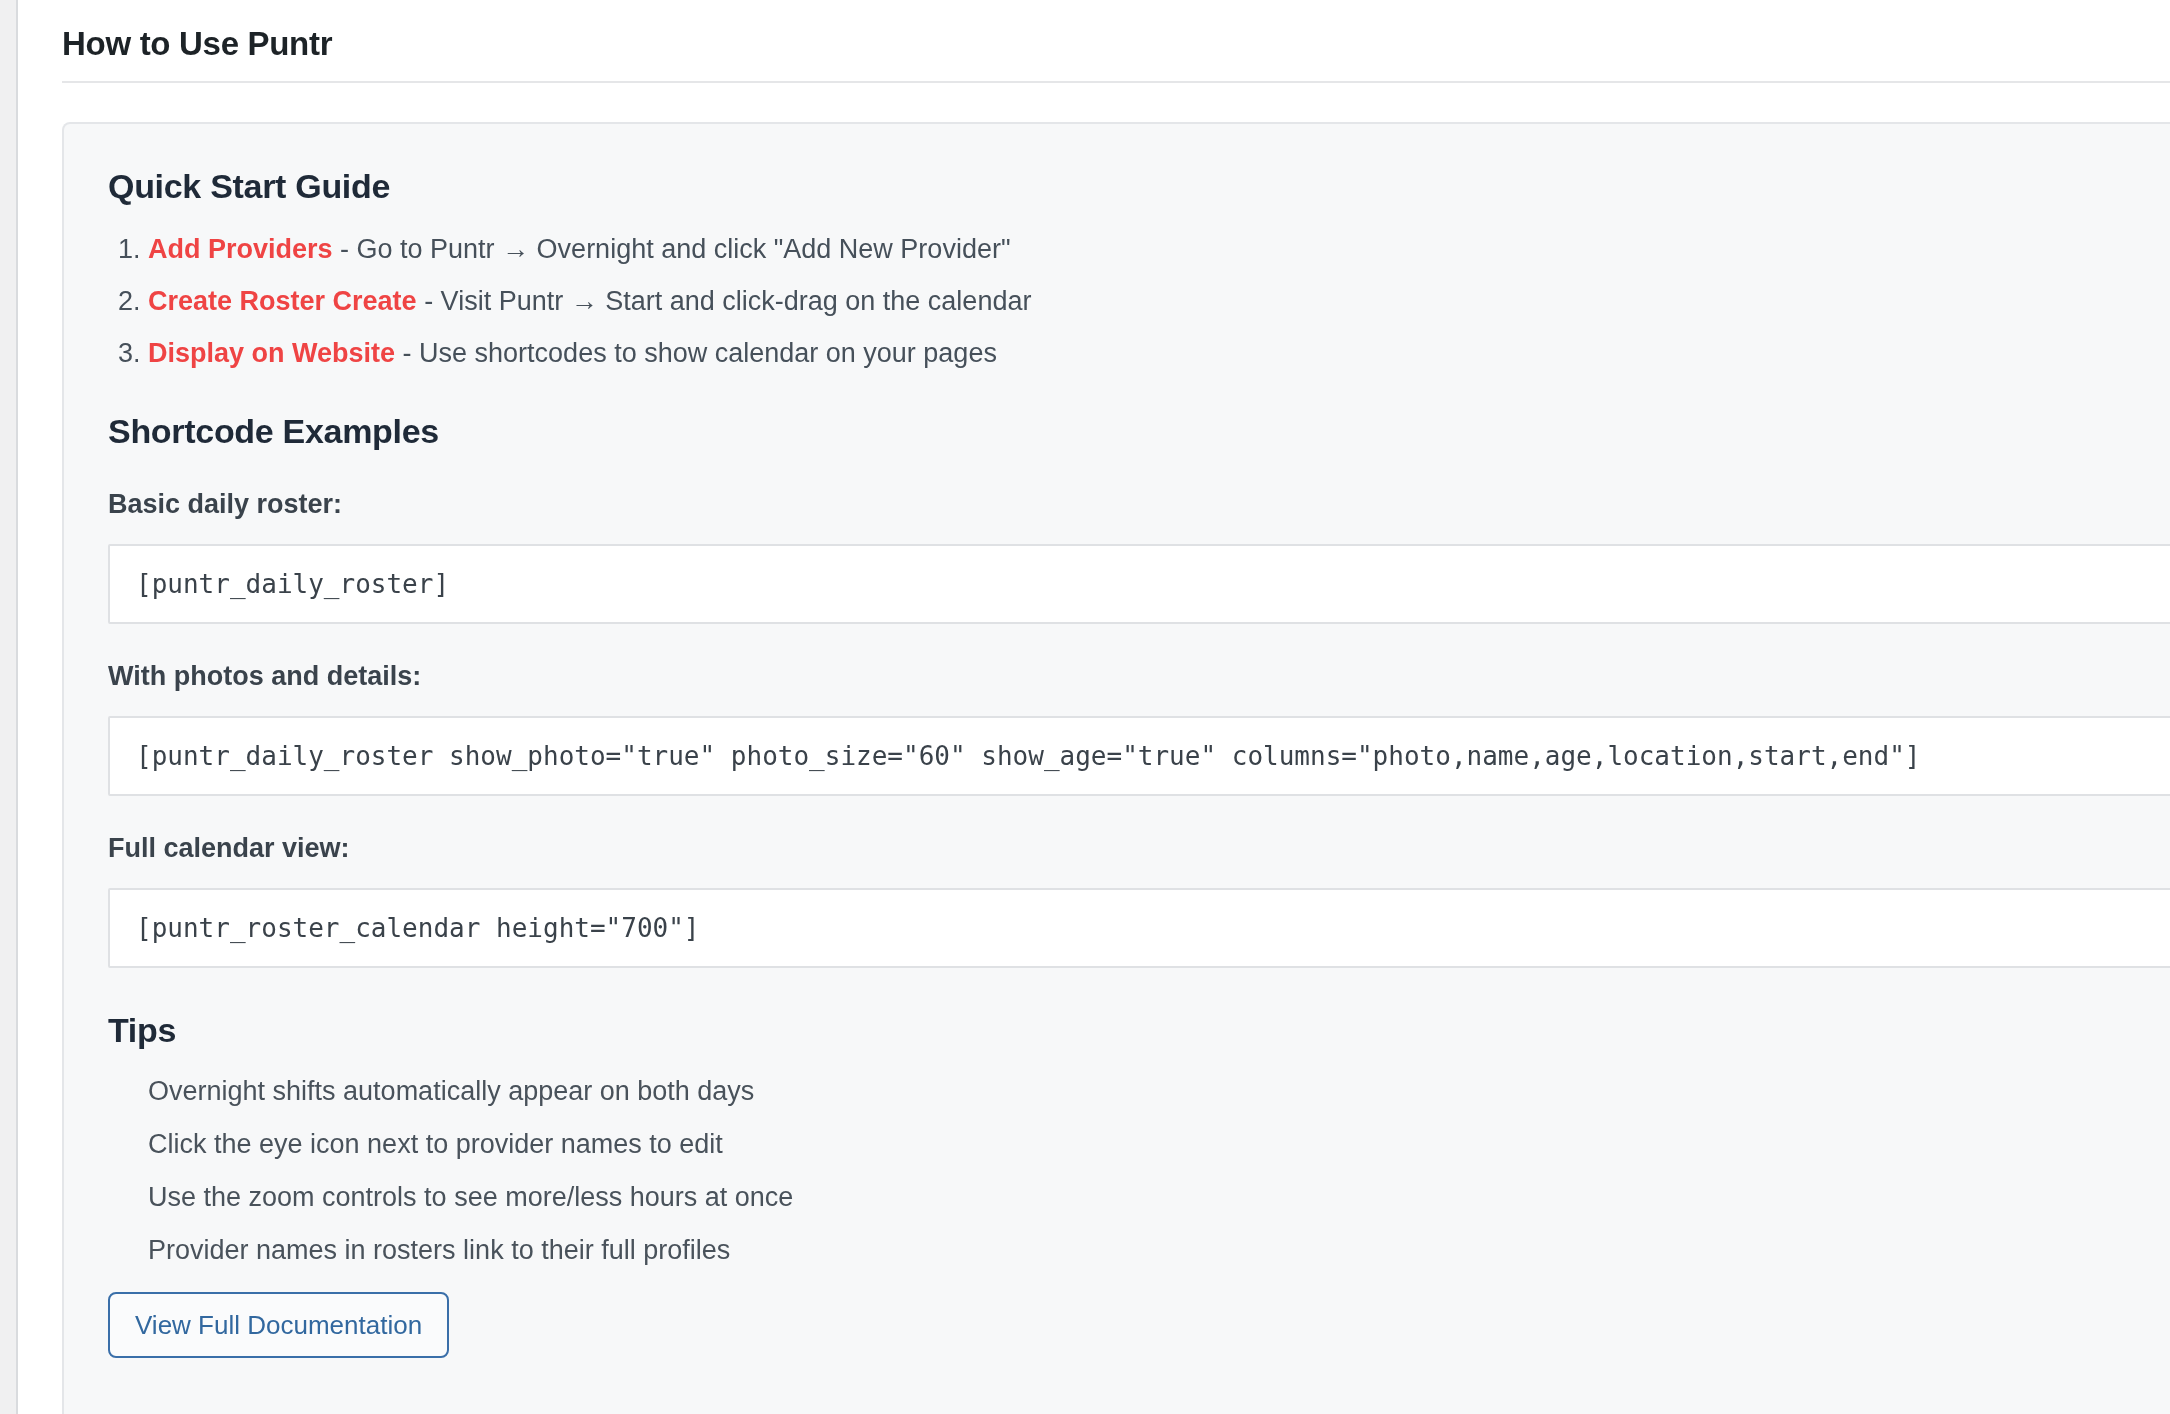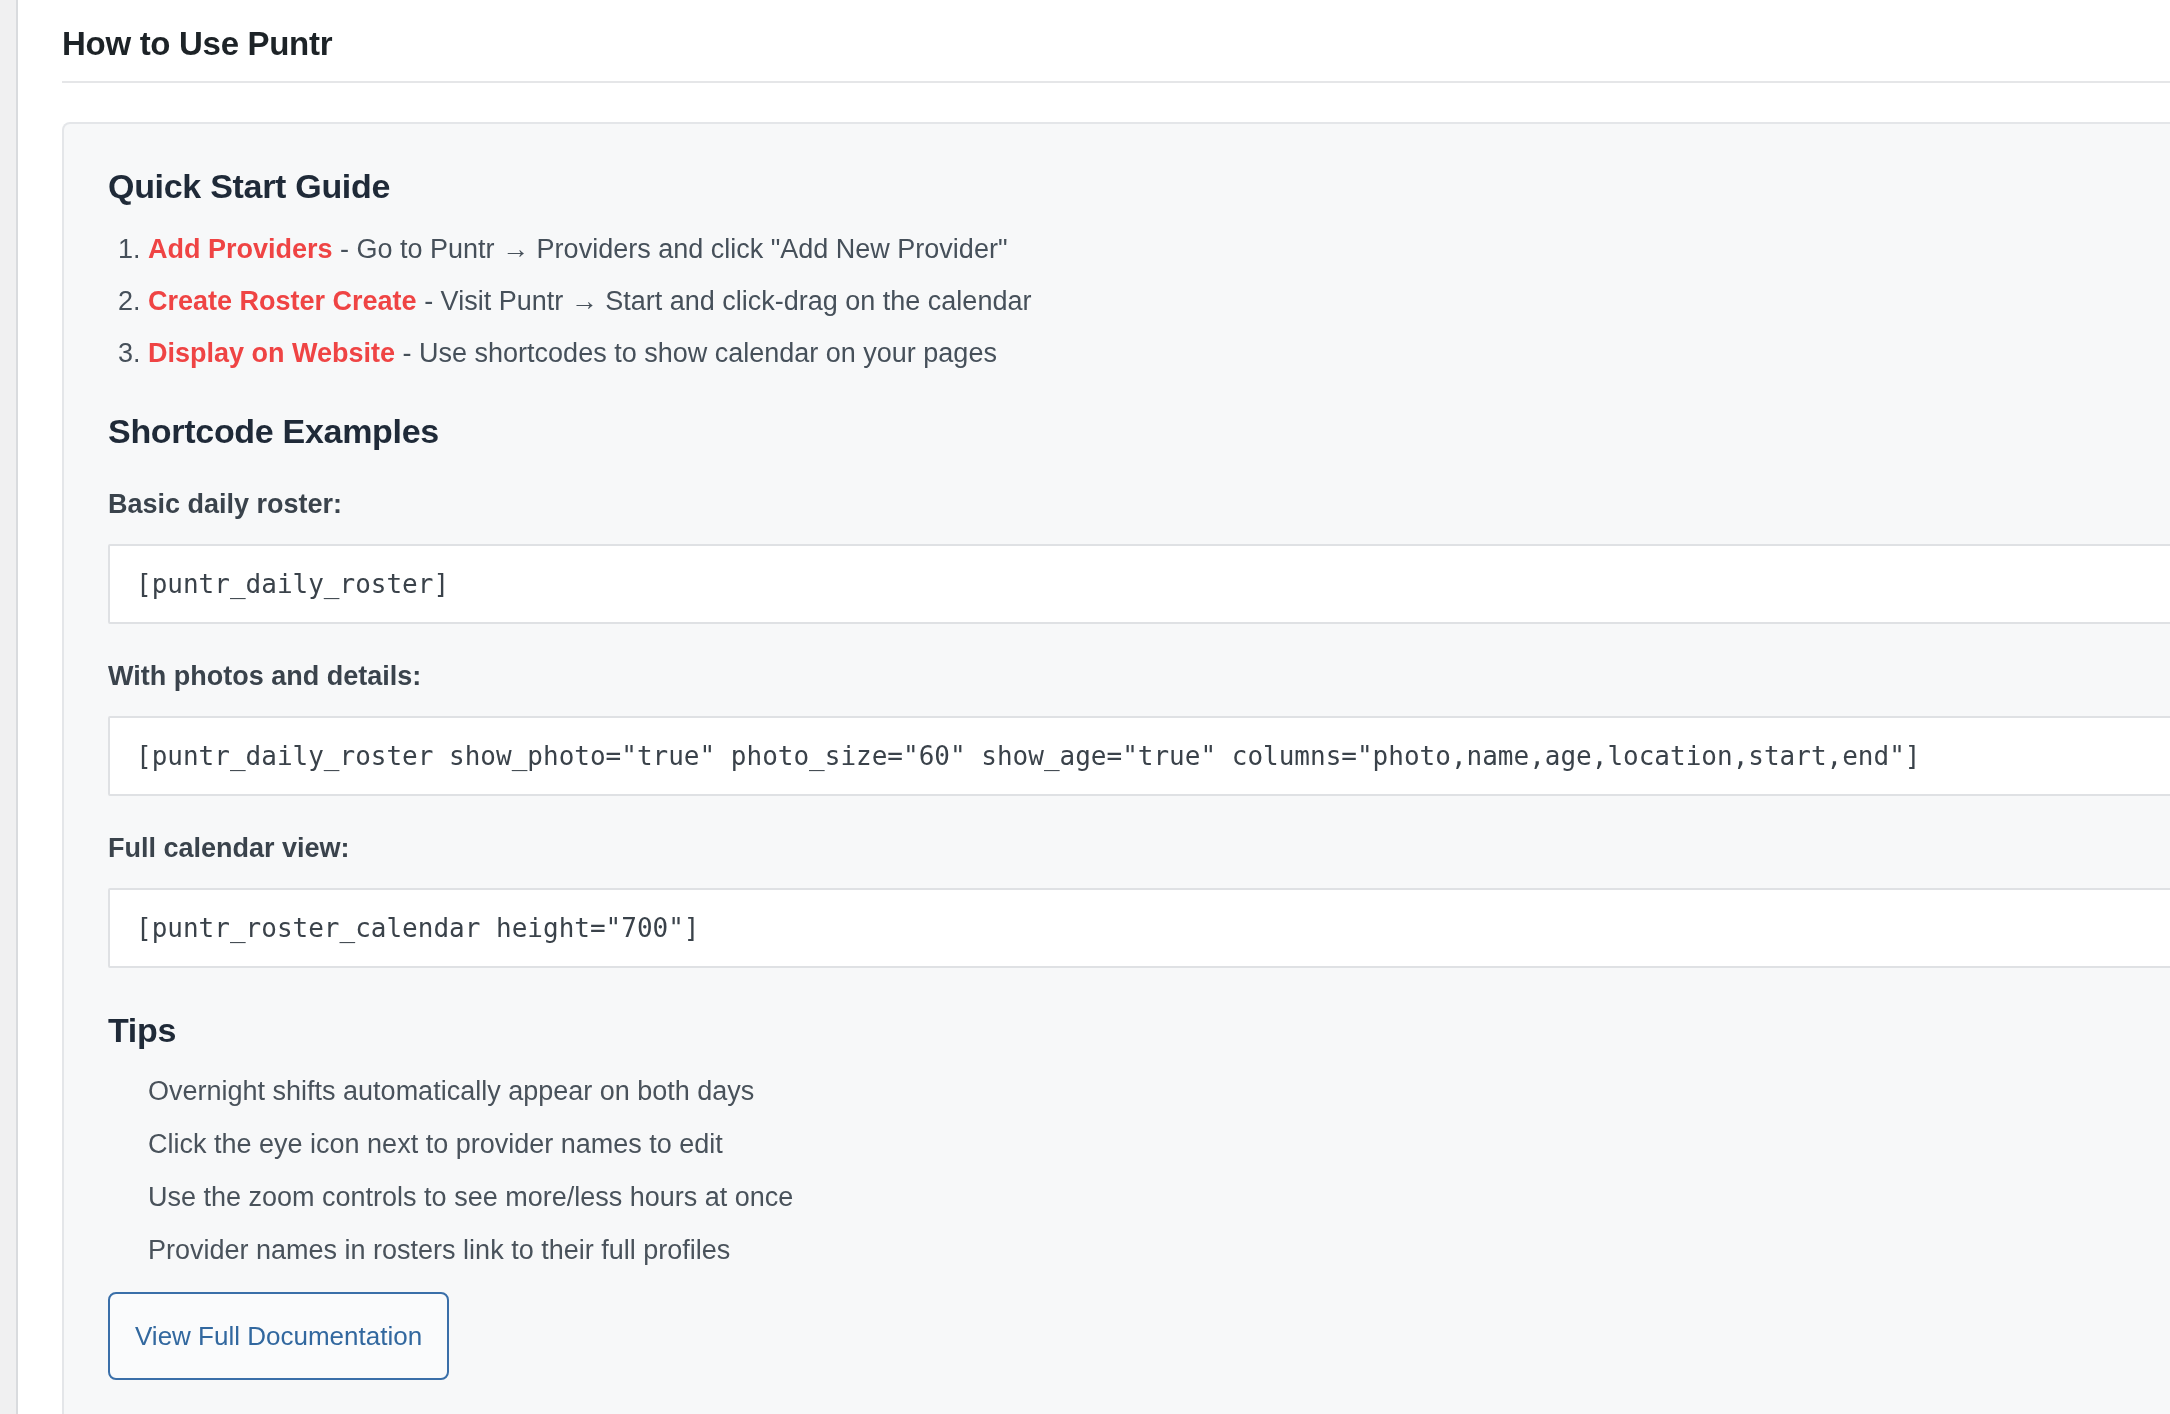--- a/index.html
+++ b/index.html
@@ -92,40 +92,40 @@
   .doc-button {
     display: inline-block;
     margin-top: 26px;
     background: #fafbfc;
     border: 2px solid #3a6fa9;
     border-radius: 8px;
     color: #32689f;
     font-family: "Liberation Sans", "DejaVu Sans", sans-serif;
     font-size: 26px;
     line-height: 30px;
-    padding: 27px 25px;
+    padding: 16px 25px;
     cursor: pointer;
   }
 </style>
 </head>
 <body>
 
 <div class="left-strip"></div>
 
 <div class="page">
 
   <h1 class="page-title">How to Use Puntr</h1>
   <hr class="title-divider">
 
   <div class="help-card">
 
     <h2 class="section-heading">Quick Start Guide</h2>
 
     <ol class="steps-list">
-      <li><span class="step-lead">Add Providers</span><span> - Go to Puntr → Providers and click "Add New Provider"</span></li>
+      <li><span class="step-lead">Add Providers</span><span> - Go to Puntr → Overnight and click "Add New Provider"</span></li>
       <li><span class="step-lead">Create Roster Create</span><span> - Visit Puntr → Start and click-drag on the calendar</span></li>
       <li><span class="step-lead">Display on Website</span><span> - Use shortcodes to show calendar on your pages</span></li>
     </ol>
 
     <h2 class="section-heading spaced">Shortcode Examples</h2>
 
     <p class="shortcode-label">Basic daily roster:</p>
     <div class="code-block"><code>[puntr_daily_roster]</code></div>
 
     <p class="shortcode-label">With photos and details:</p>

